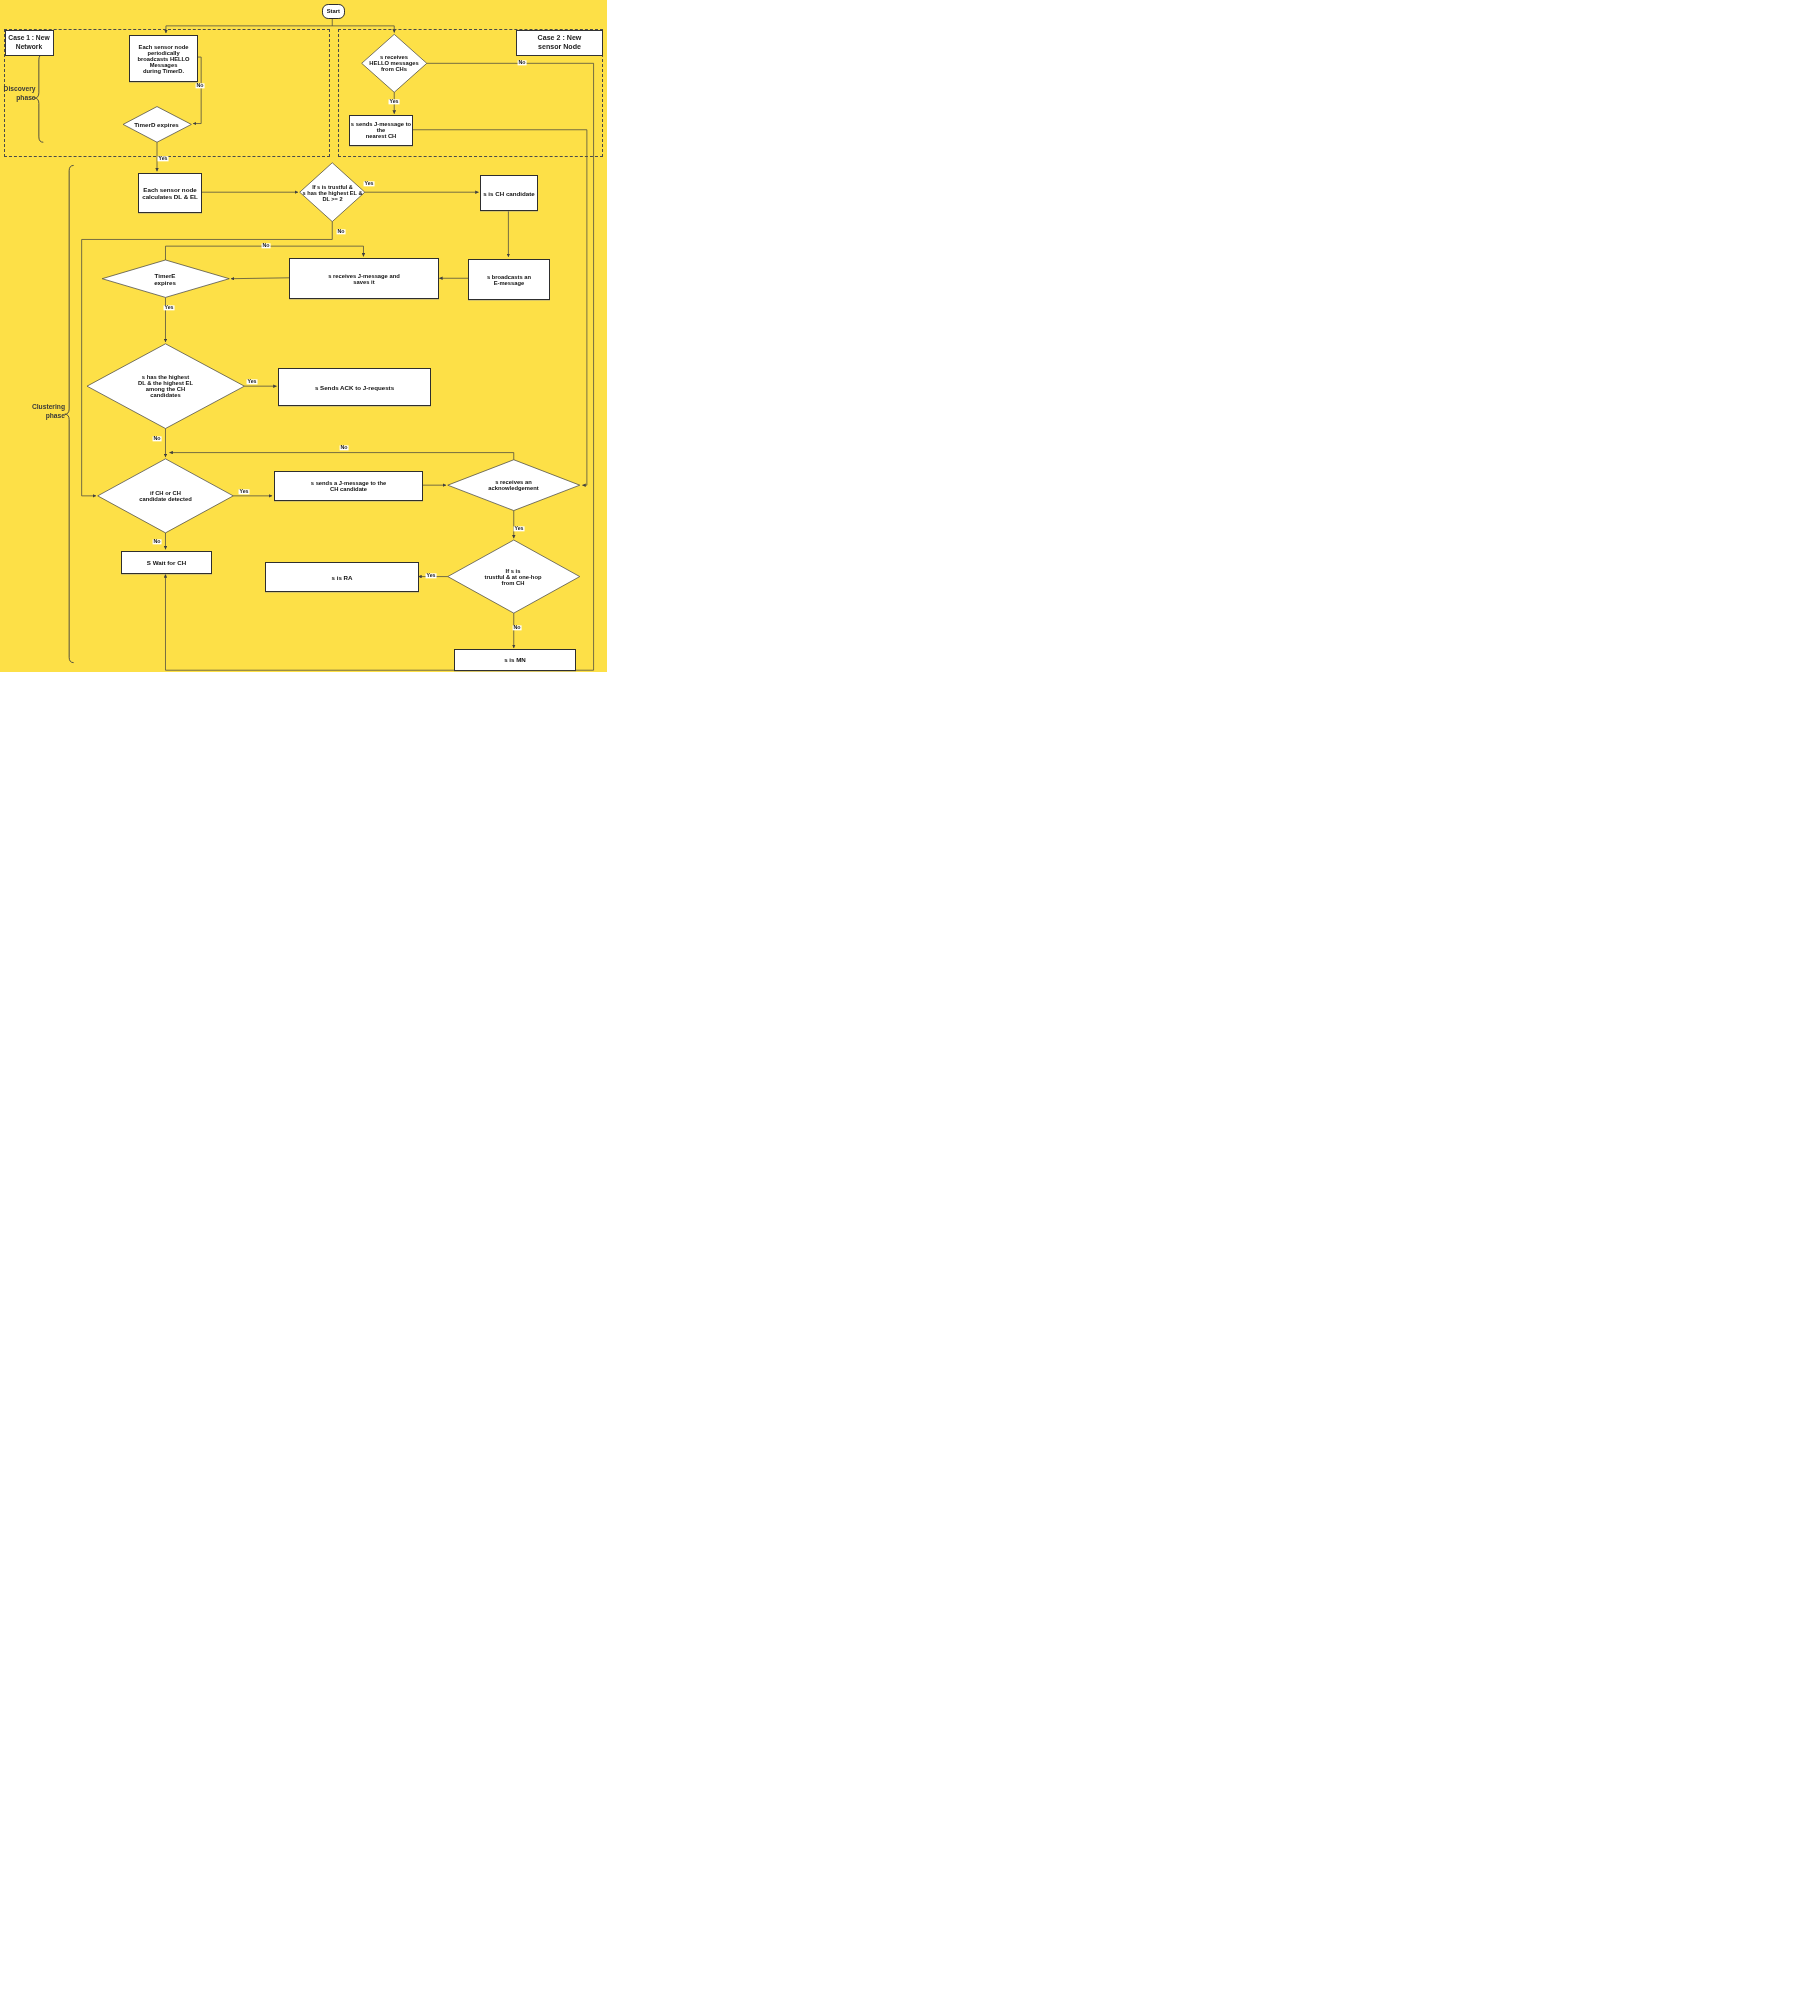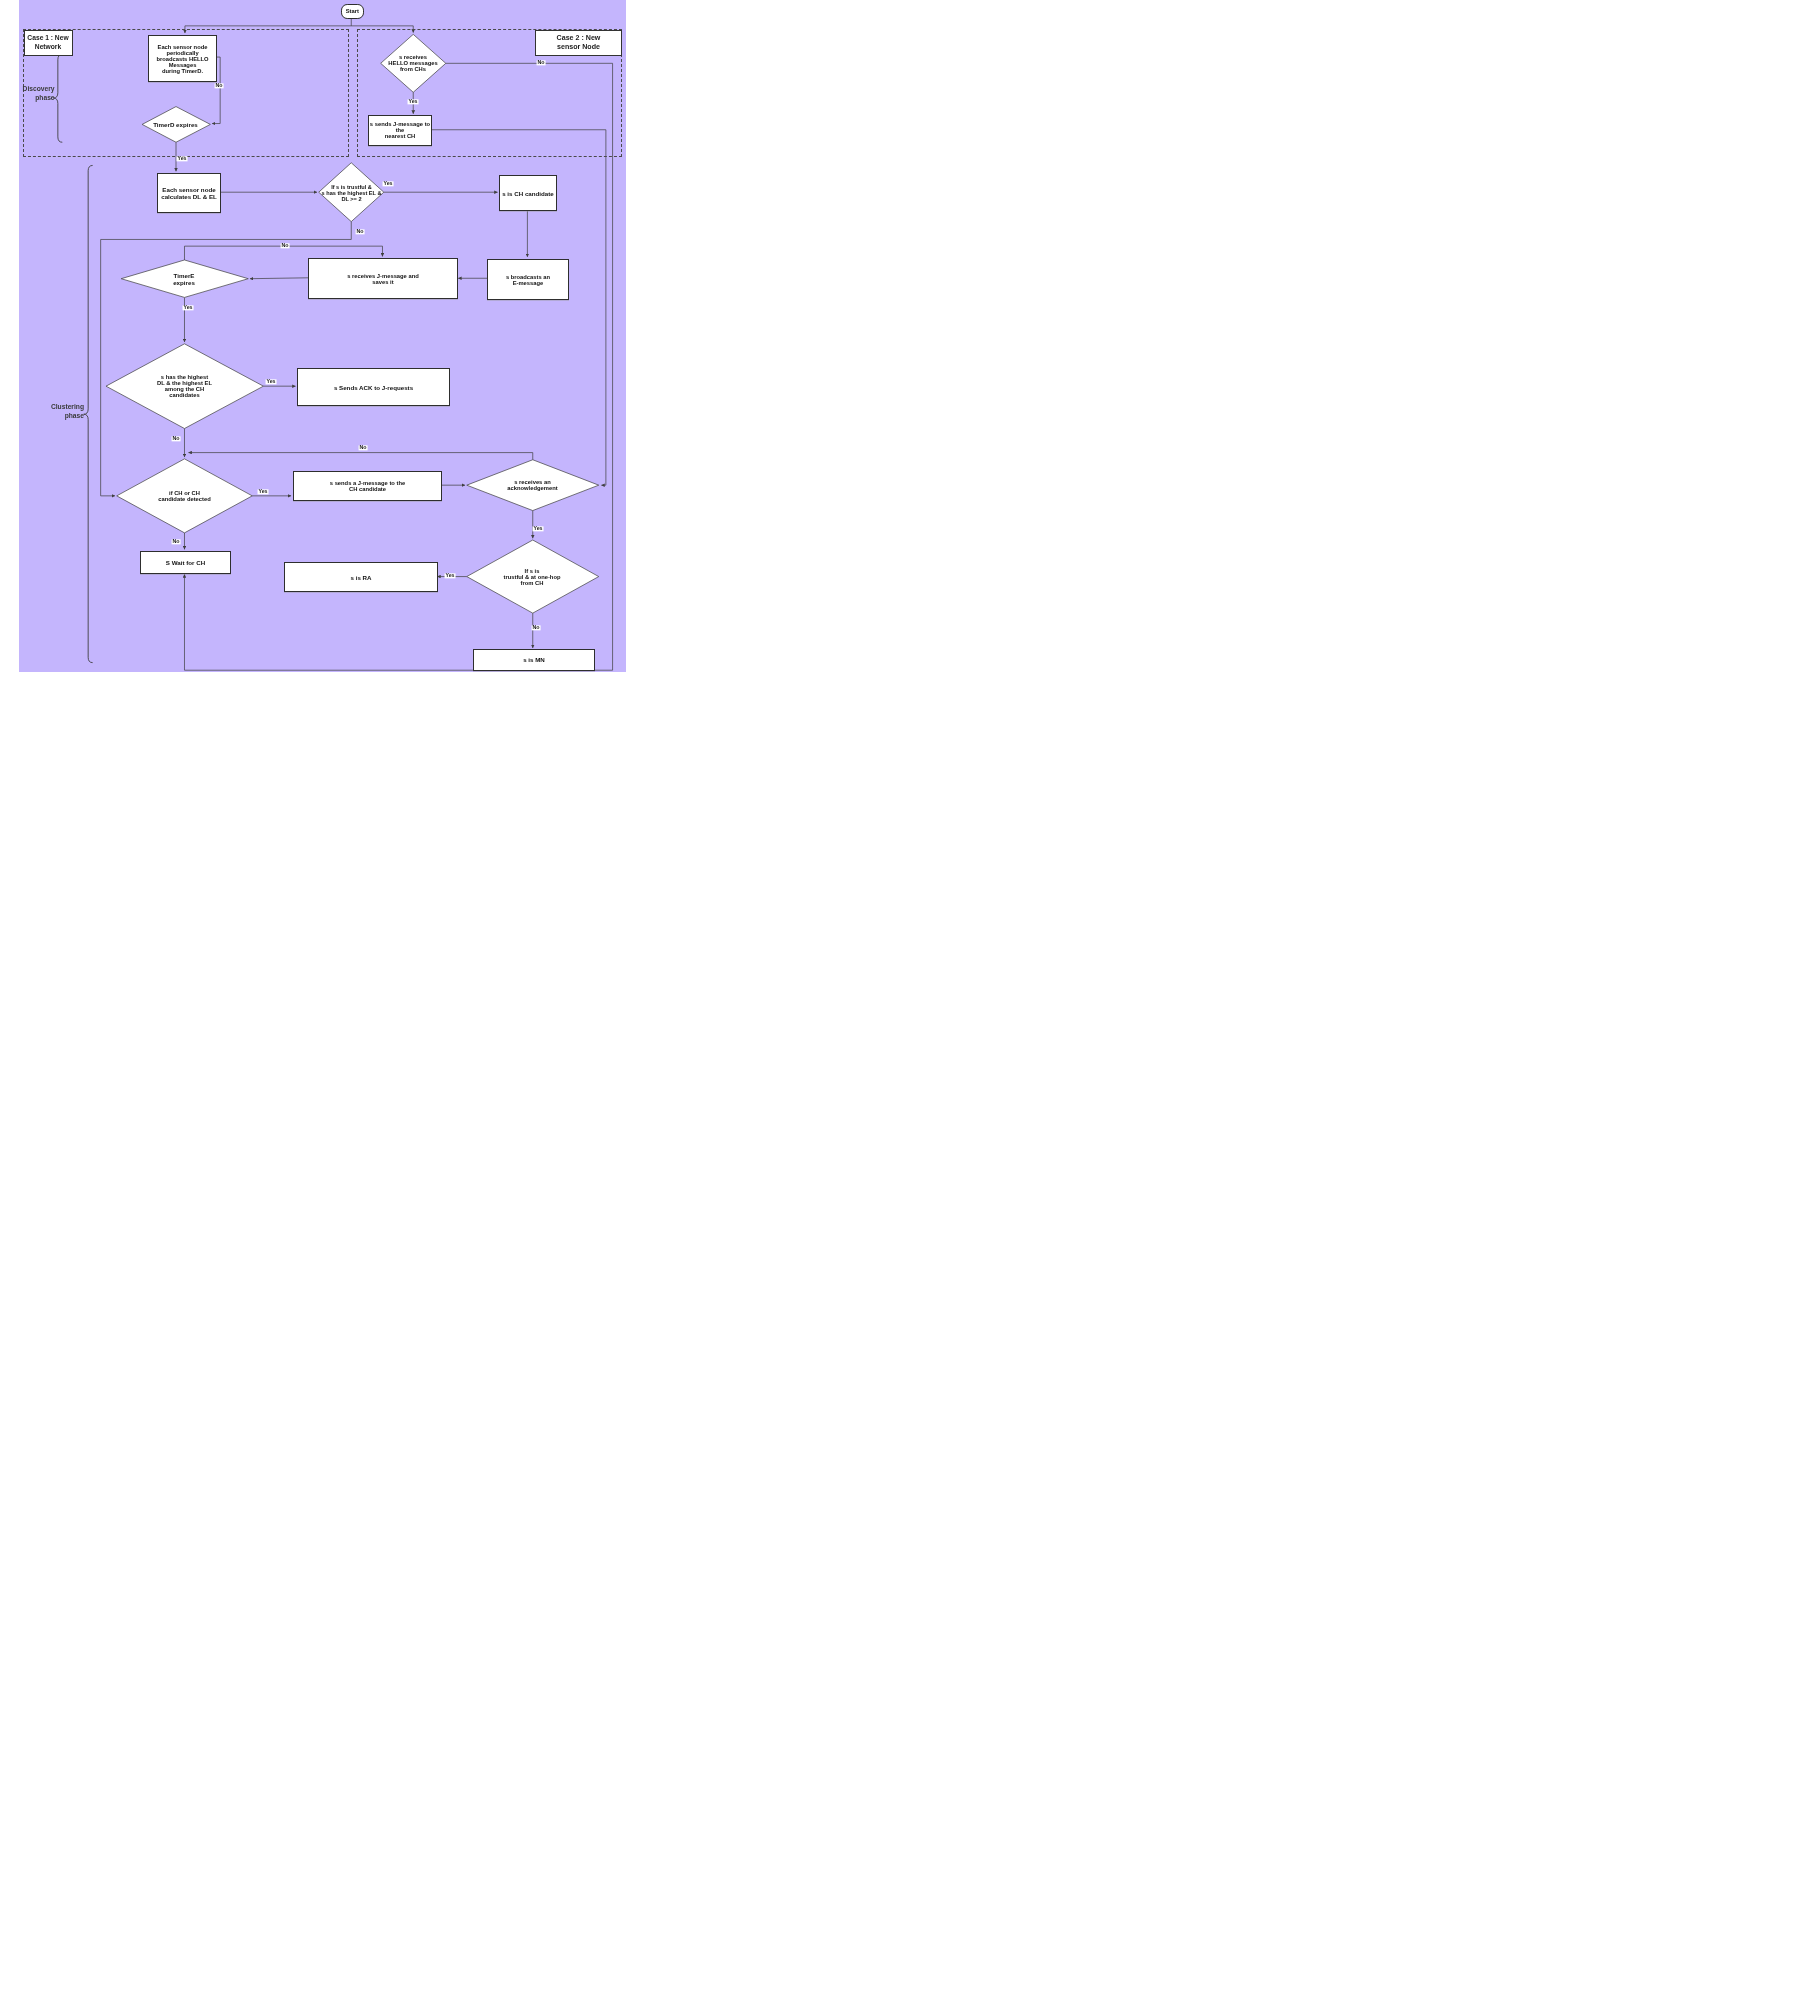--- a/index.html
+++ b/index.html
@@ -1,17 +1,17 @@
 <!DOCTYPE html>
 <html style="font-size:7.1px"><head>
 <meta charset="utf-8">
 <style>
   html,body{margin:0;padding:0;background:#ffffff;}
   body{font-family:"Liberation Sans","DejaVu Sans",sans-serif;}
-  .canvas{position:relative;width:607px;height:672px;background:#c4b5fd;overflow:hidden;margin-left:19px;}
+  .canvas{position:relative;width:607px;height:672px;background:#fde047;overflow:hidden;}
   svg.layer{position:absolute;left:0;top:0;width:100%;height:100%;}
   .region{position:absolute;border:0.9px dashed #4a4a4a;background:transparent;}
   .caselabel{position:absolute;border:0.9px solid #333333;background:#ffffff;display:flex;
     align-items:center;justify-content:center;text-align:center;font-weight:bold;
     font-size:6.7px;line-height:1.25;color:#1c1c1c;white-space:pre-line;z-index:3;}
   .phaselabel{position:absolute;font-weight:bold;color:#3a3a3a;font-size:6.7px;line-height:1.35;
     text-align:right;white-space:pre-line;z-index:2;}
   .node{position:absolute;border:0.8px solid #2e2e2e;background:#ffffff;display:flex;
     align-items:center;justify-content:center;text-align:center;font-weight:bold;
     color:#111111;white-space:pre-line;z-index:2;box-shadow:0 0.4px 0 #9a9a9a;}

